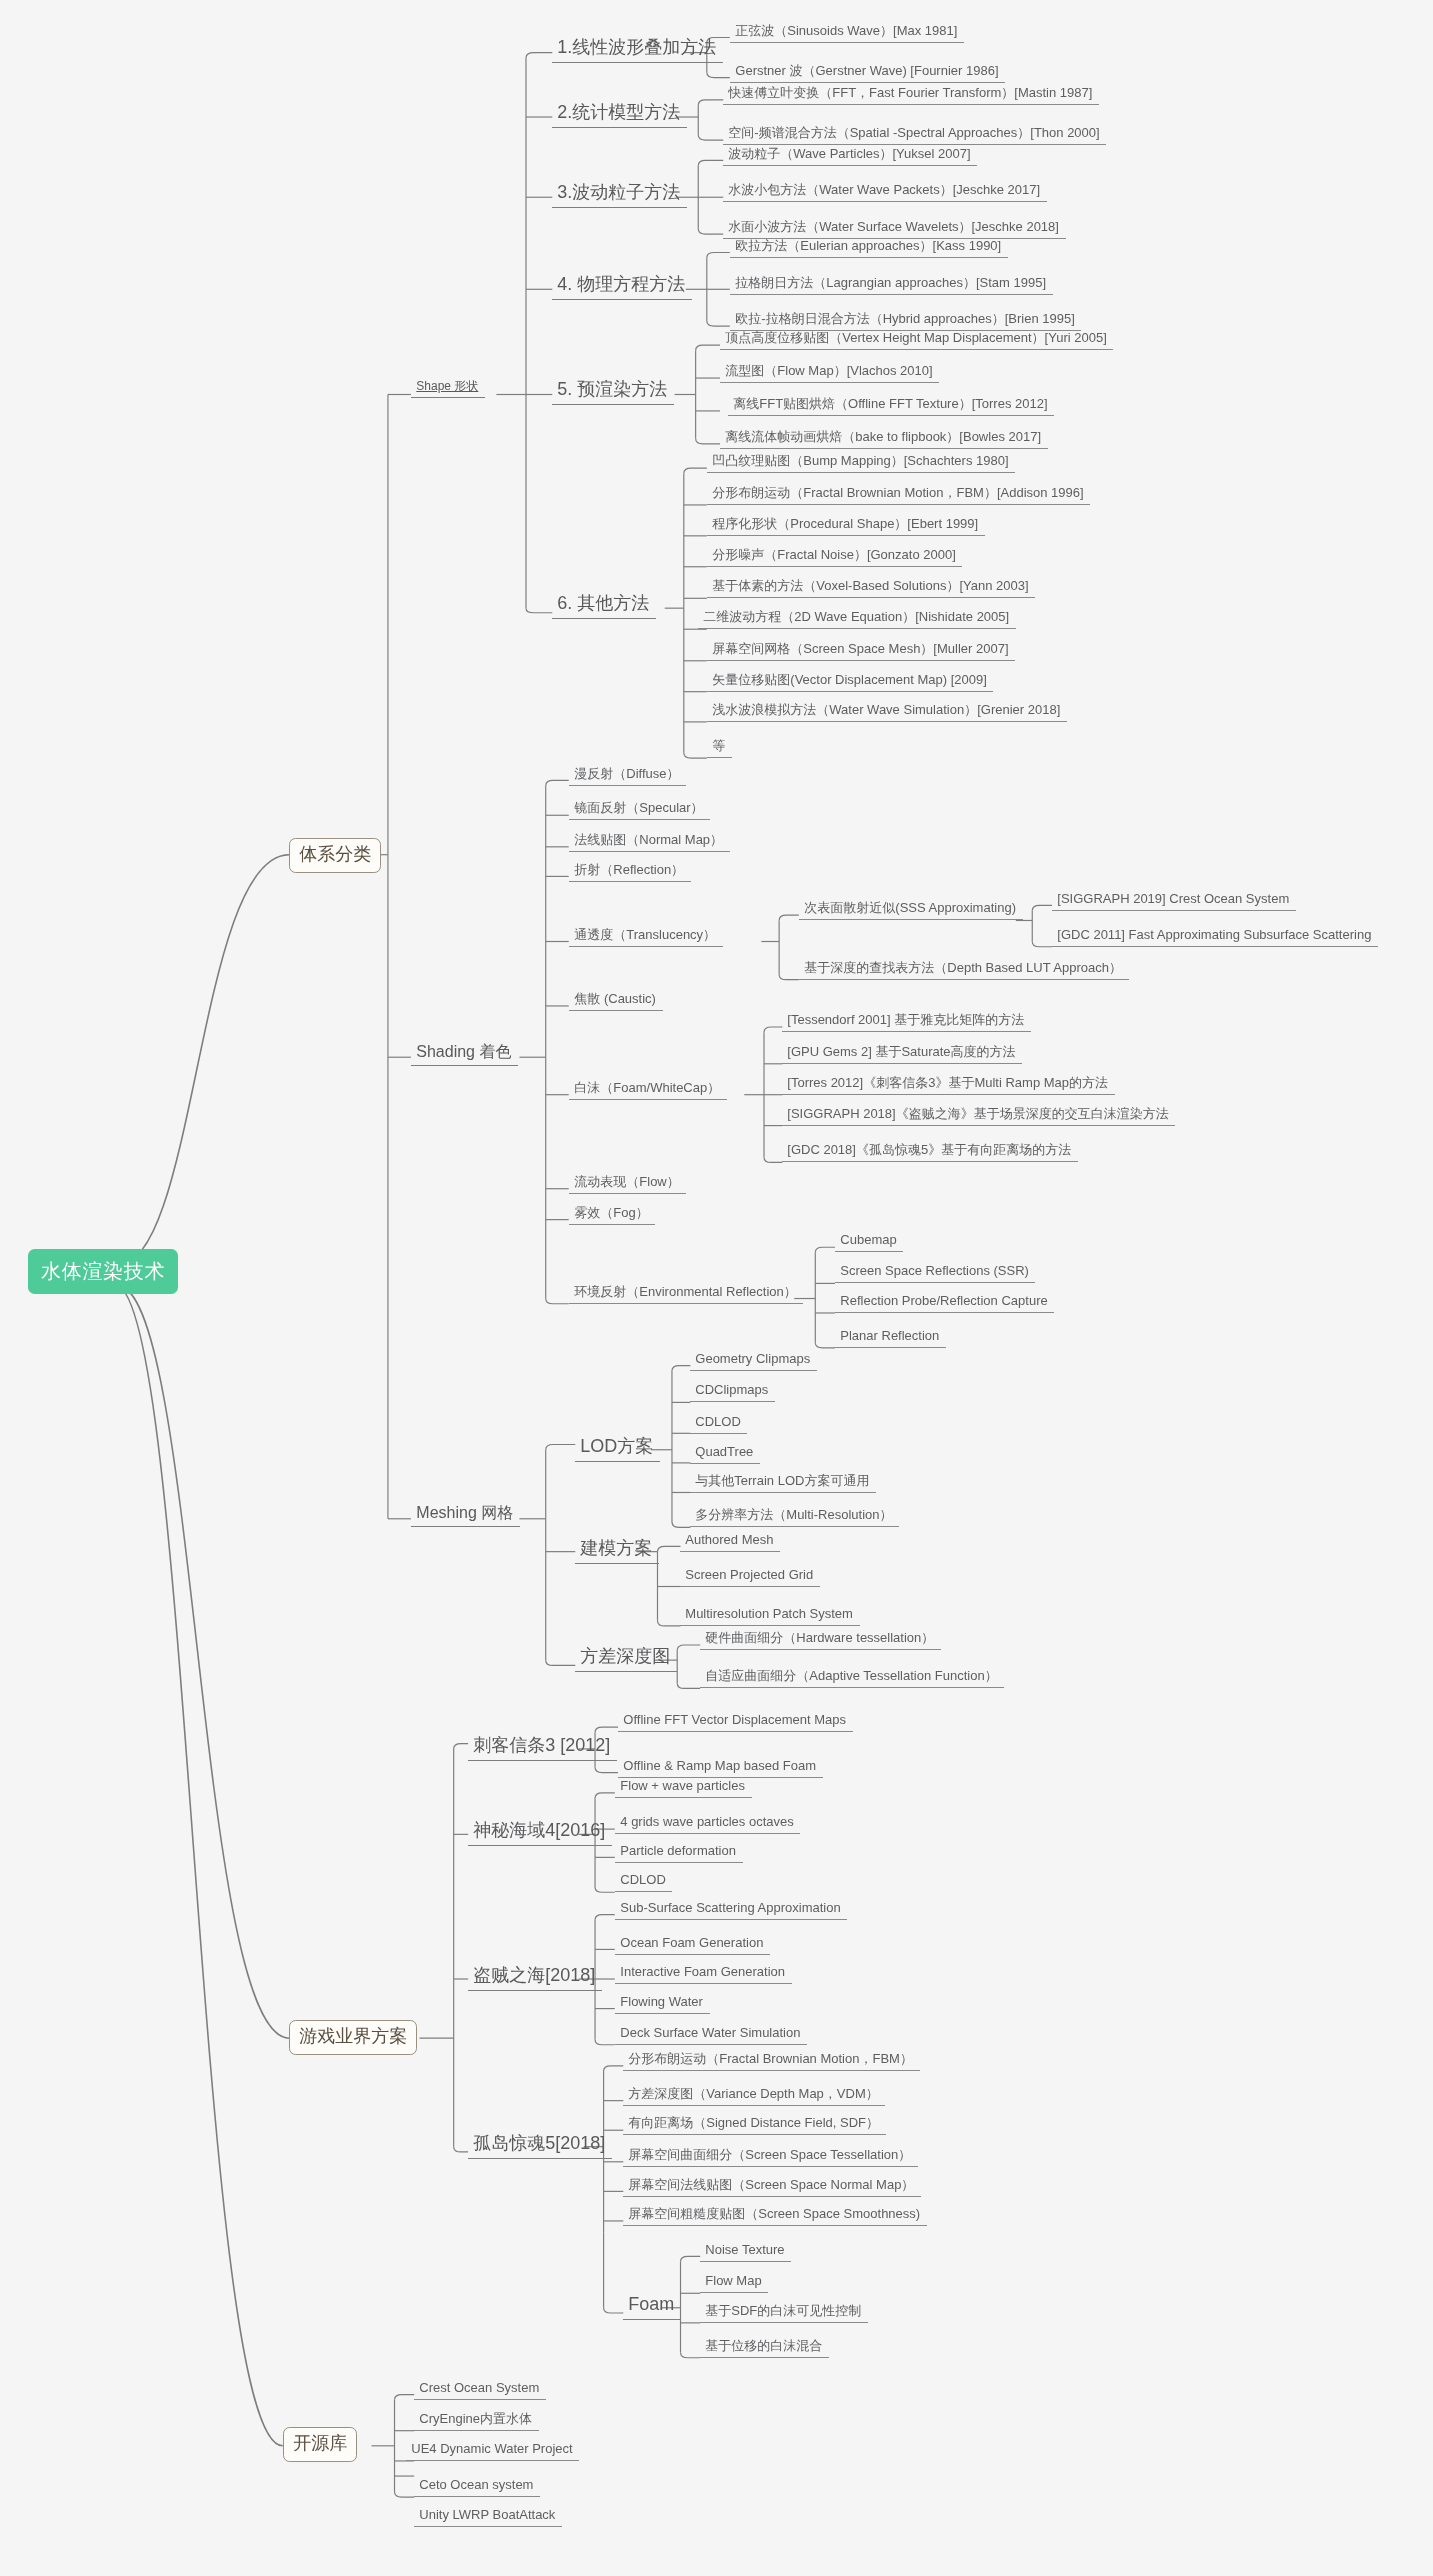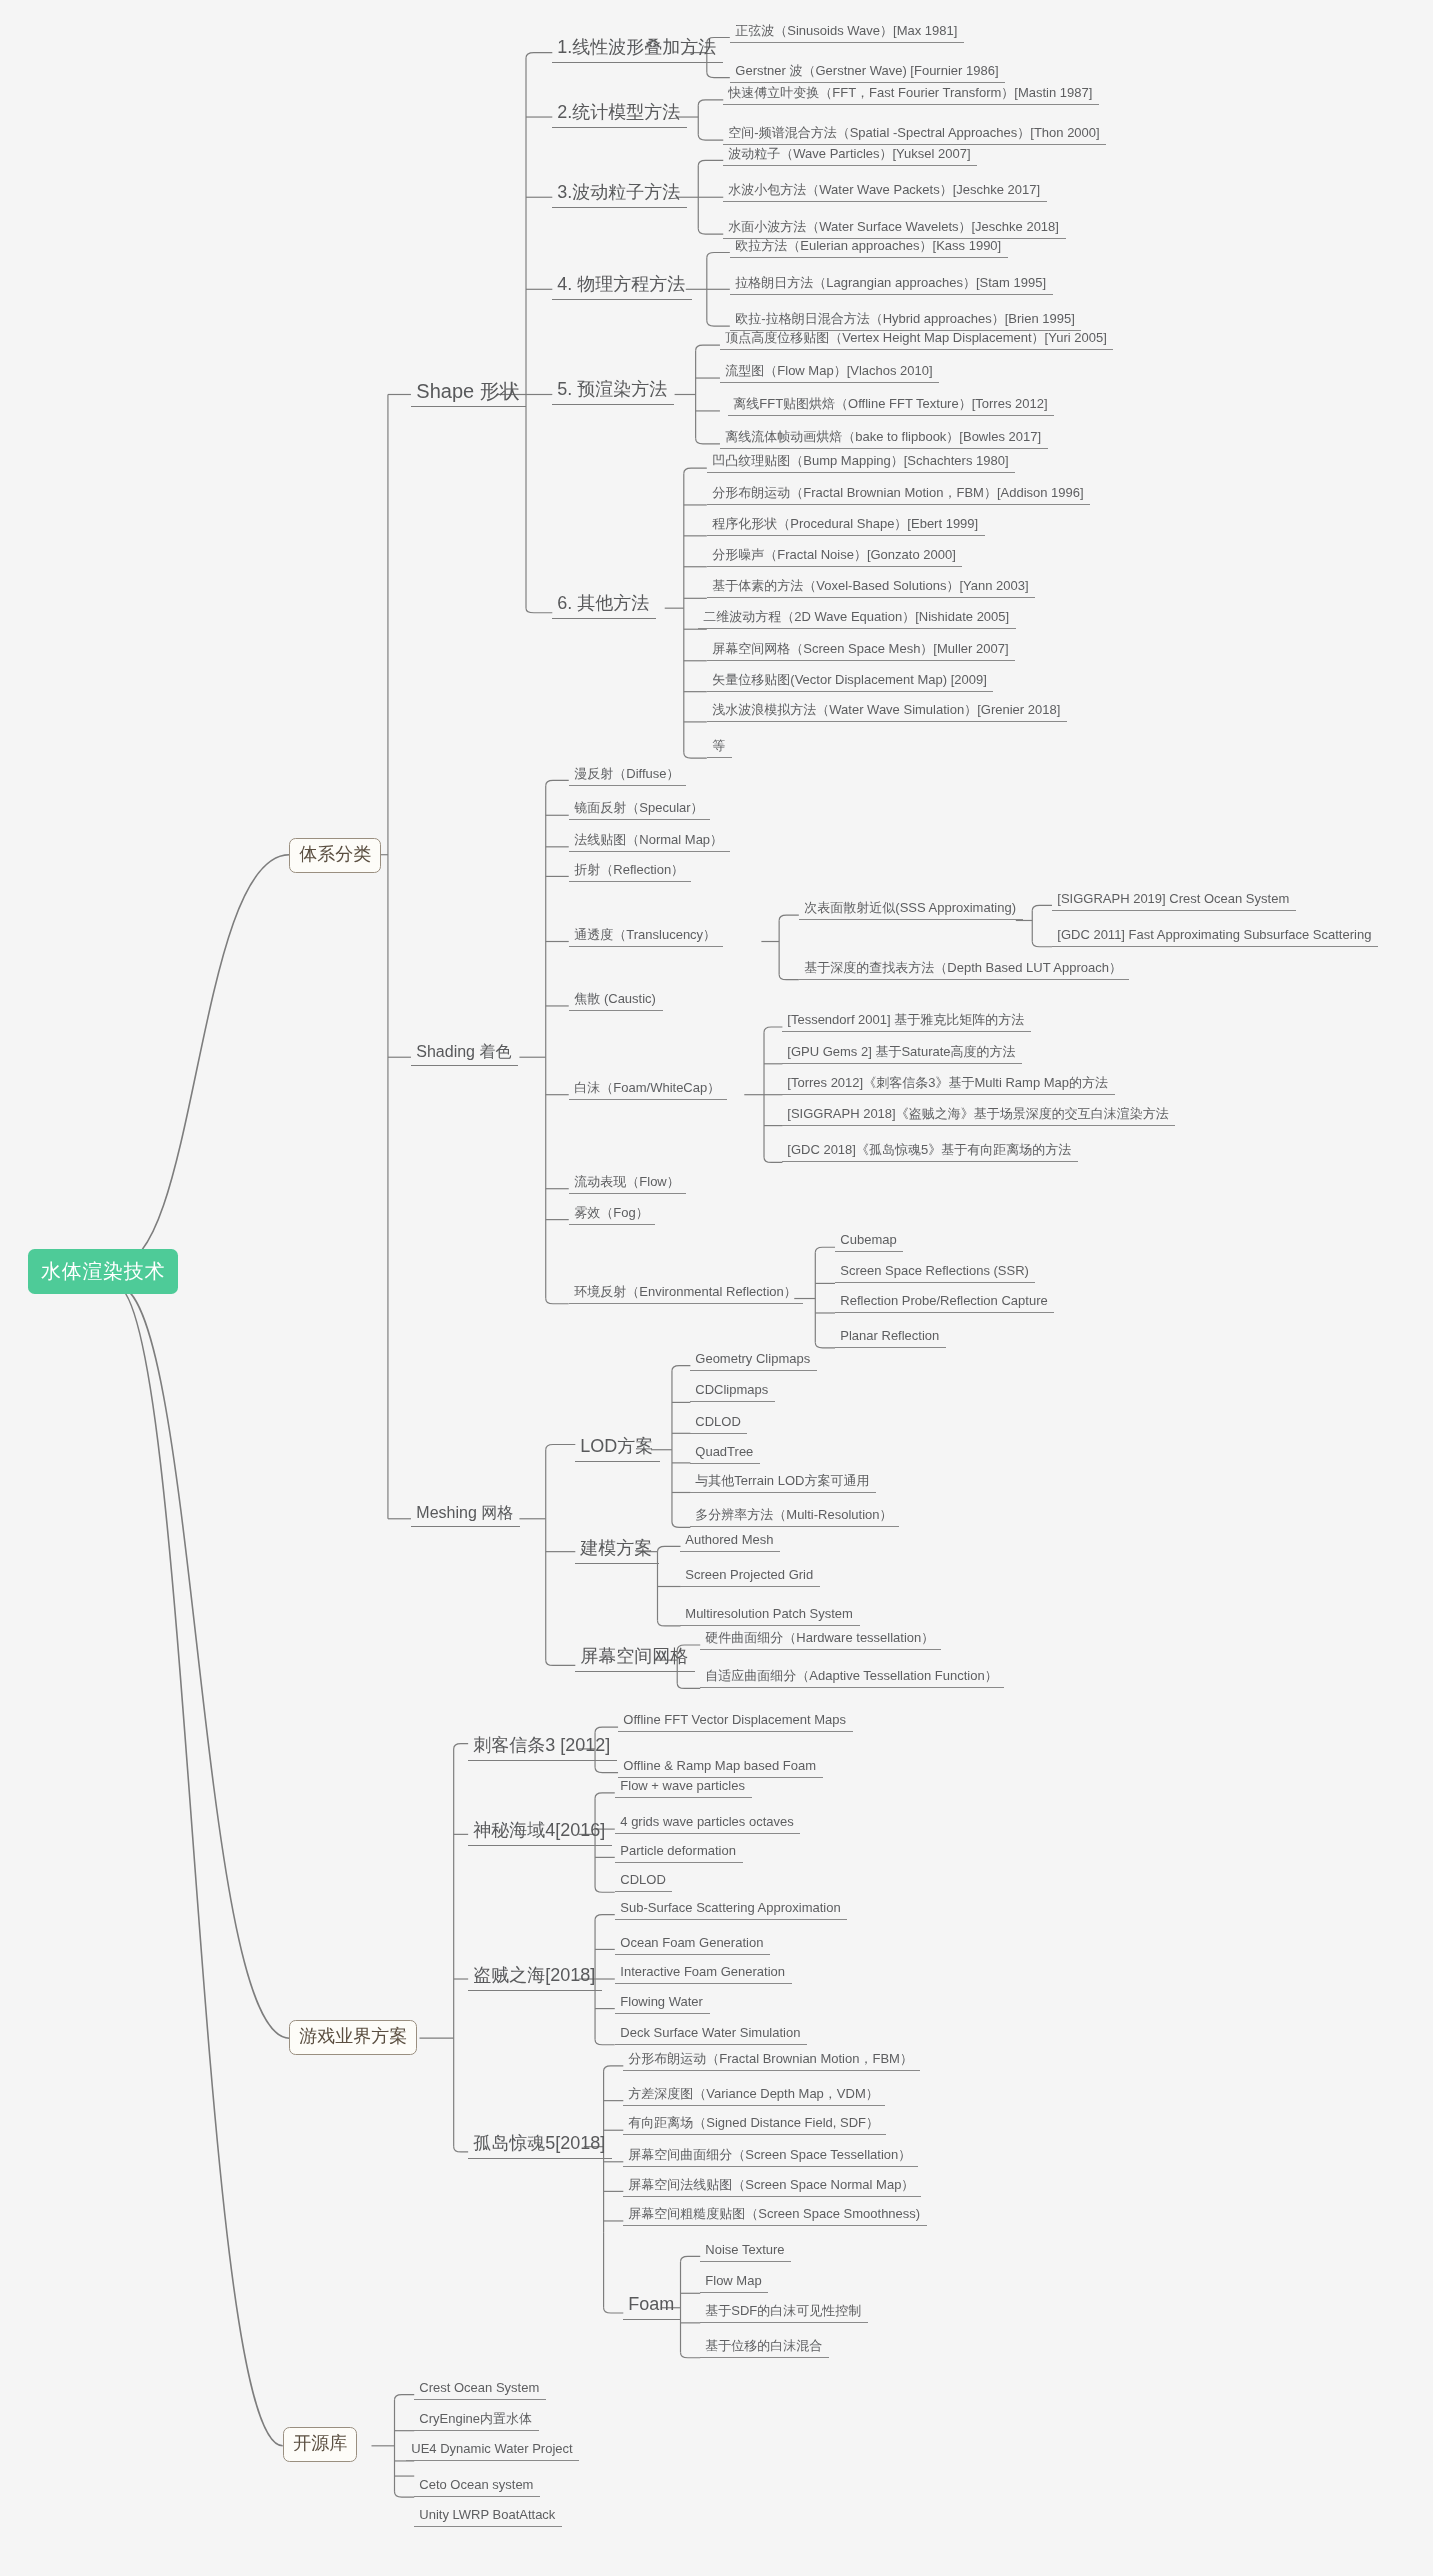--- a/index.html
+++ b/index.html
@@ -240,21 +240,21 @@
       <path d="M600,3790 Q600,3798 611,3798 H630"></path>
     </g>
   </svg>
 
   <div class="node root" style="left:28px;top:1249px;">水体渲染技术</div>
 
   <div class="node lvl1" style="left:289px;top:838px;">体系分类</div>
   <div class="node lvl1" style="left:289px;top:2020px;">游戏业界方案</div>
   <div class="node lvl1" style="left:283px;top:2427px;">开源库</div>
 
-  <div class="node lvl2" style="left:411px;top:378px;font-size:20px;">Shape 形状</div>
+  <div class="node lvl2" style="left:411px;top:378px;font-size:12px;text-decoration:underline;">Shape 形状</div>
   <div class="node lvl2" style="left:411px;top:1041px;font-size:16px;">Shading 着色</div>
   <div class="node lvl2" style="left:411px;top:1502px;font-size:16px;">Meshing 网格</div>
 
   <div class="node lvl2" style="left:552px;top:36px;">1.线性波形叠加方法</div>
   <div class="node lvl2" style="left:552px;top:101px;">2.统计模型方法</div>
   <div class="node lvl2" style="left:552px;top:181px;">3.波动粒子方法</div>
   <div class="node lvl2" style="left:552px;top:273px;">4. 物理方程方法</div>
   <div class="node lvl2" style="left:552px;top:378px;">5. 预渲染方法</div>
   <div class="node lvl2" style="left:552px;top:592px;">6. 其他方法</div>
 
@@ -310,21 +310,21 @@
   <div class="node leaf" style="left:782px;top:1105px;">[SIGGRAPH 2018]《盗贼之海》基于场景深度的交互白沫渲染方法</div>
   <div class="node leaf" style="left:782px;top:1141px;">[GDC 2018]《孤岛惊魂5》基于有向距离场的方法</div>
 
   <div class="node leaf" style="left:835px;top:1231px;">Cubemap</div>
   <div class="node leaf" style="left:835px;top:1262px;">Screen Space Reflections (SSR)</div>
   <div class="node leaf" style="left:835px;top:1292px;">Reflection Probe/Reflection Capture</div>
   <div class="node leaf" style="left:835px;top:1327px;">Planar Reflection</div>
 
   <div class="node lvl2" style="left:575px;top:1435px;">LOD方案</div>
   <div class="node lvl2" style="left:575px;top:1537px;">建模方案</div>
-  <div class="node lvl2" style="left:575px;top:1645px;">屏幕空间网格</div>
+  <div class="node lvl2" style="left:575px;top:1645px;">方差深度图</div>
 
   <div class="node leaf" style="left:690px;top:1350px;">Geometry Clipmaps</div>
   <div class="node leaf" style="left:690px;top:1381px;">CDClipmaps</div>
   <div class="node leaf" style="left:690px;top:1413px;">CDLOD</div>
   <div class="node leaf" style="left:690px;top:1443px;">QuadTree</div>
   <div class="node leaf" style="left:690px;top:1472px;">与其他Terrain LOD方案可通用</div>
   <div class="node leaf" style="left:690px;top:1506px;">多分辨率方法（Multi-Resolution）</div>
 
   <div class="node leaf" style="left:680px;top:1531px;">Authored Mesh</div>
   <div class="node leaf" style="left:680px;top:1566px;">Screen Projected Grid</div>

